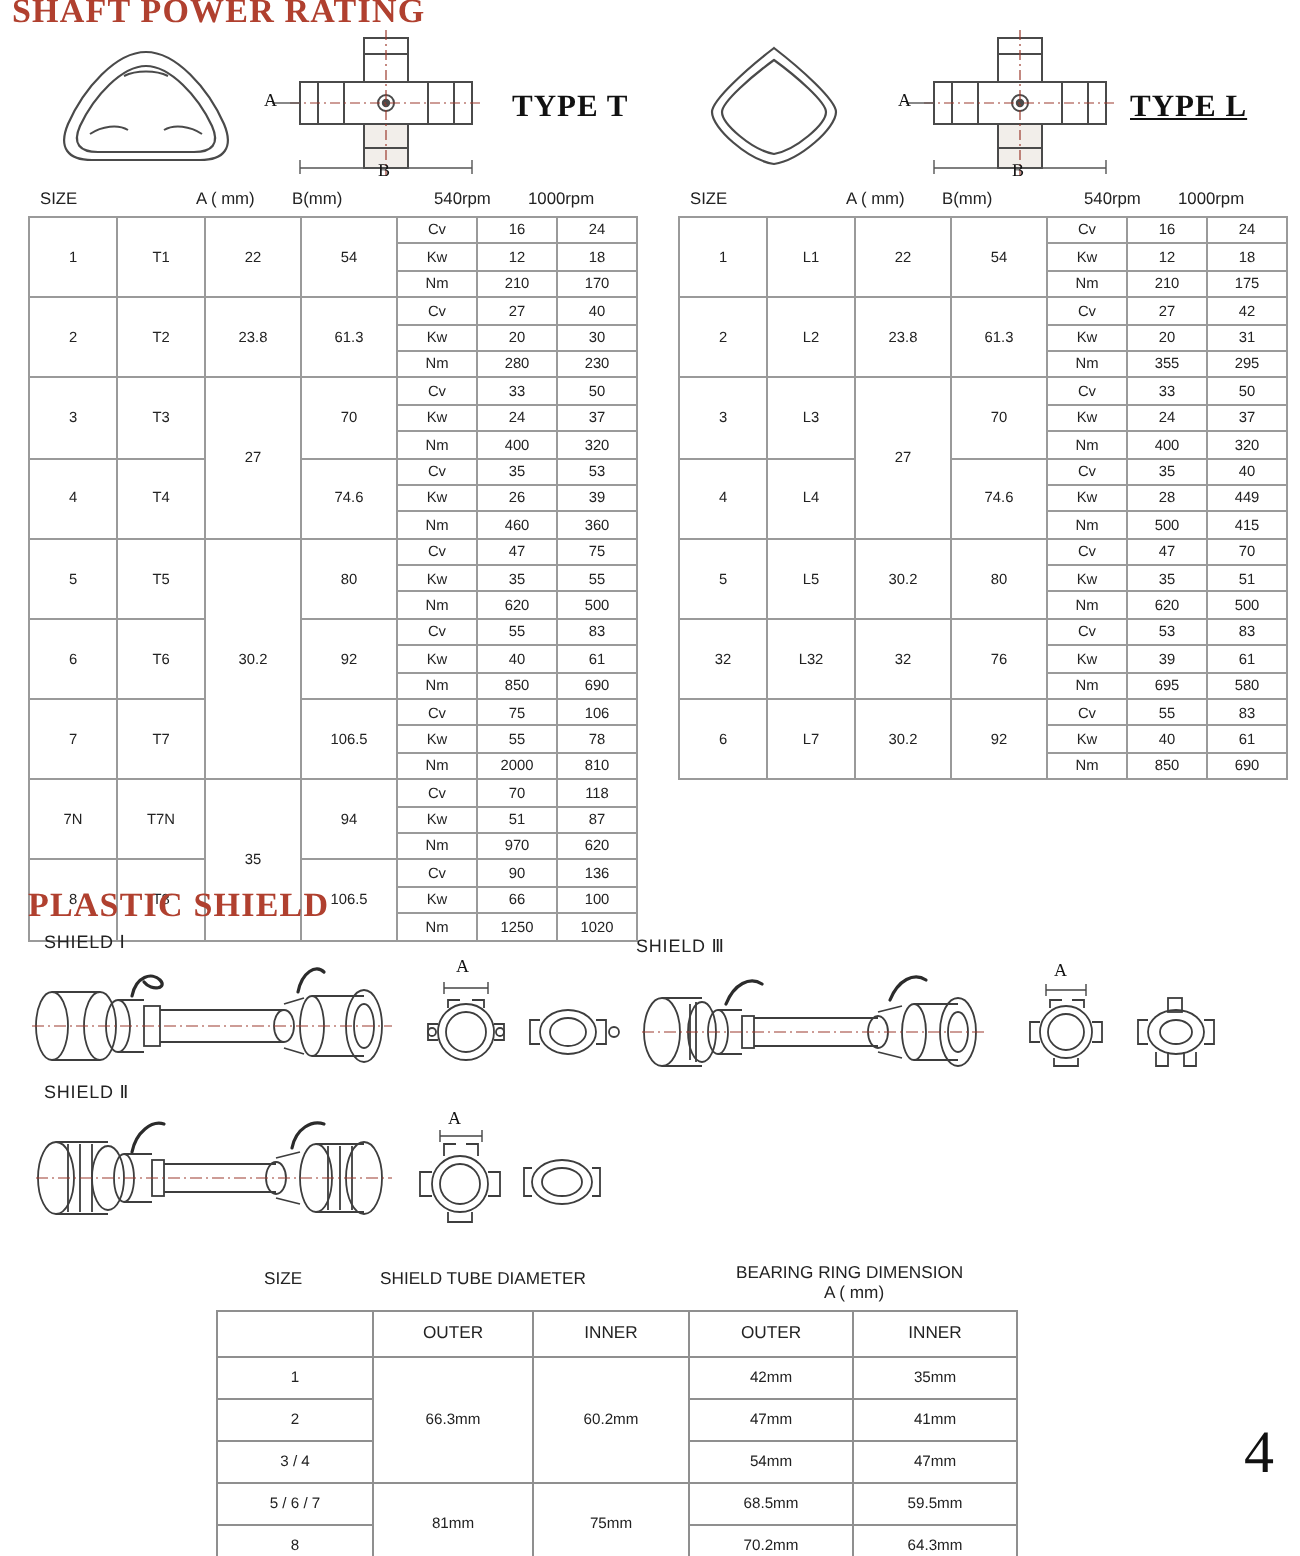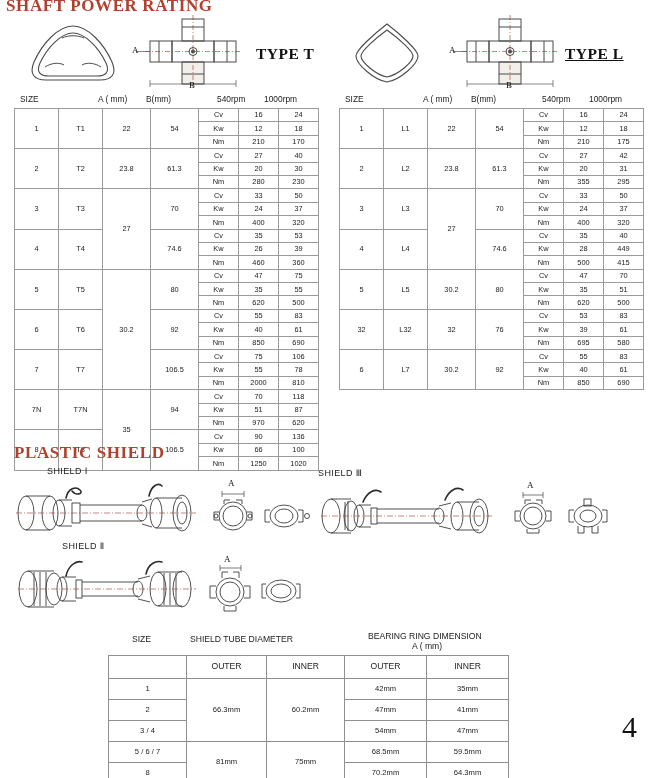--- a/index.html
+++ b/index.html
@@ -496,21 +496,21 @@
         <tr>
           <td>Nm</td>
           <td>850</td>
           <td>690</td>
         </tr>
       </tbody>
   </table>
 
   <div class="sec-title" id="title-shield">PLASTIC SHIELD</div>
 
-  <div class="shield-label" style="left:22px;top:466px;margin-left:25px;">SHIELD Ⅰ</div>
+  <div class="shield-label" style="left:22px;top:466px;">SHIELD Ⅰ</div>
 
   <div class="dia" style="left:10px;top:480px;">
     <svg width="200" height="60" viewBox="0 0 200 60">
       <g fill="none" stroke="#3d3d3d" stroke-width="0.9">
         <ellipse cx="16" cy="33" rx="8" ry="17"></ellipse>
         <path d="M16 16 L40 16 M16 50 L40 50"></path>
         <ellipse cx="40" cy="33" rx="8" ry="17"></ellipse>
         <ellipse cx="49" cy="33" rx="6" ry="13"></ellipse>
         <path d="M49 20 L62 20 M49 46 L62 46"></path>
         <rect x="62" y="23" width="8" height="20"></rect>
@@ -554,21 +554,21 @@
       <g fill="none" stroke="#3d3d3d" stroke-width="0.9">
         <ellipse cx="22" cy="16" rx="14" ry="11"></ellipse>
         <ellipse cx="22" cy="16" rx="9" ry="7"></ellipse>
         <path d="M8 10 L3 10 L3 22 L8 22"></path>
         <path d="M36 10 L41 10 L41 22 L36 22"></path>
         <circle cx="45" cy="16" r="2.5"></circle>
       </g>
     </svg>
   </div>
 
-  <div class="shield-label" style="left:22px;top:541px;margin-left:40px;">SHIELD Ⅱ</div>
+  <div class="shield-label" style="left:22px;top:541px;">SHIELD Ⅱ</div>
 
   <div class="dia" style="left:10px;top:556px;">
     <svg width="200" height="60" viewBox="0 0 200 60">
       <g fill="none" stroke="#3d3d3d" stroke-width="0.9">
         <ellipse cx="18" cy="33" rx="9" ry="18"></ellipse>
         <path d="M18 15 L44 15 M18 51 L44 51"></path>
         <ellipse cx="44" cy="33" rx="8" ry="16"></ellipse>
         <path d="M24 16 L24 50 M30 16 L30 50 M36 16 L36 50"></path>
         <ellipse cx="52" cy="33" rx="5" ry="12"></ellipse>
         <path d="M52 21 L66 21 M52 45 L66 45"></path>

